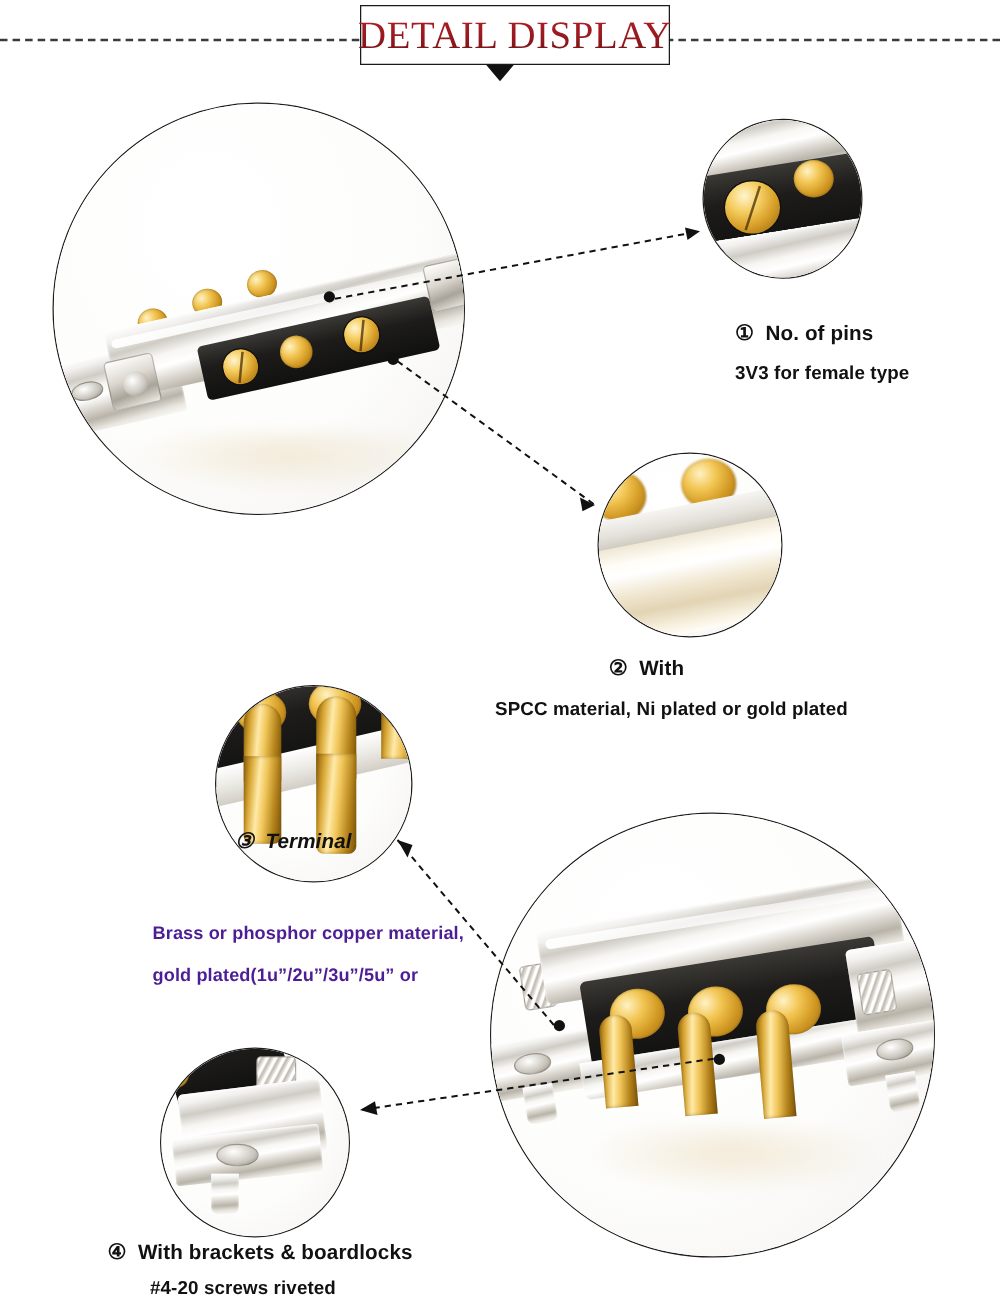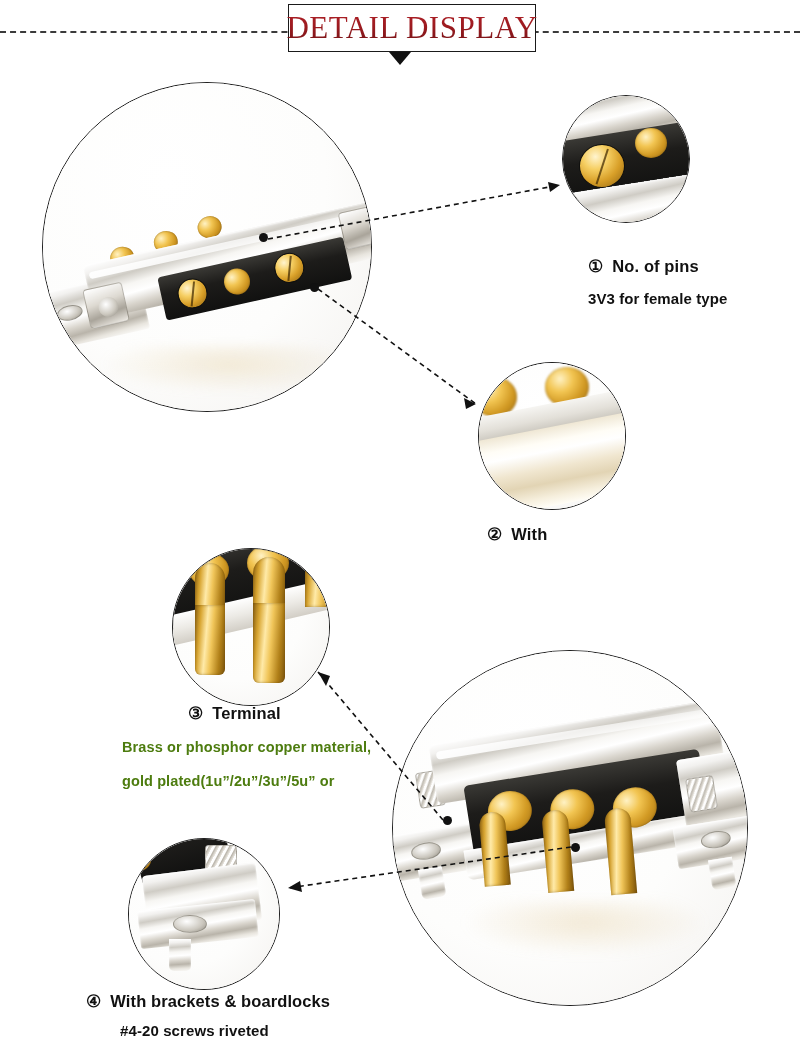--- a/index.html
+++ b/index.html
@@ -146,21 +146,21 @@
     font-size: 15px;
     font-weight: bold;
     color: #111111;
     white-space: nowrap;
     letter-spacing: .1px;
   }
   .anno-line {
     position: absolute;
     font-size: 14.5px;
     font-weight: bold;
-    color: #4d7c0f;
+    color: #4c1d95;
     white-space: nowrap;
     letter-spacing: .1px;
   }
 </style>
 </head>
 <body>
 
 <div class="page">
 
   <div class="header-band">
@@ -240,40 +240,41 @@
 
   <div class="dot" style="left:310px; top:283px;"></div>
   <svg class="leader" style="left:0; top:0; width:800px; height:1050px;">
     <line x1="318" y1="289" x2="476" y2="404" stroke="#111" stroke-width="1.6" stroke-dasharray="5,4"></line>
     <polygon points="476,404 464,398 466,409" fill="#111"></polygon>
   </svg>
 
   <div class="anno-head" style="left:487px; top:524px;">
     <span class="num">②</span><span>With</span>
   </div>
+  <div class="anno-sub" style="left:396px; top:559px;">SPCC material, Ni plated or gold plated</div>
 
   <div class="circle" style="left:172px; top:548px; width:158px; height:158px;">
     <div class="photo-bg"></div>
     <div class="insulator" style="left:-20px; top:-14px; width:210px; height:74px; transform:rotate(-13deg);"></div>
     <div style="position:absolute; left:-20px; top:46px; width:215px; height:30px; transform:rotate(-13deg);
                 background:linear-gradient(180deg, #ffffff 0%, #eceae5 50%, #d2cec6 100%);"></div>
 
     <div class="gold-pin" style="left:16px; top:4px; width:40px; height:34px;"></div>
     <div class="gold-hook" style="left:22px; top:14px; width:30px; height:62px; border-radius:30px 30px 0 0;"></div>
     <div class="gold-hook" style="left:22px; top:56px; width:30px; height:70px; border-radius:0 0 6px 6px;"></div>
 
     <div class="gold-pin" style="left:74px; top:-4px; width:42px; height:36px;"></div>
     <div class="gold-hook" style="left:80px; top:8px; width:32px; height:66px; border-radius:32px 32px 0 0;"></div>
     <div class="gold-hook" style="left:80px; top:54px; width:32px; height:80px; border-radius:0 0 6px 6px;"></div>
 
     <div class="gold-pin" style="left:128px; top:-10px; width:42px; height:36px;"></div>
     <div class="gold-hook" style="left:132px; top:2px; width:32px; height:56px; border-radius:32px 32px 0 0;"></div>
   </div>
 
-  <div class="anno-head" style="left:188px; top:703px;">
+  <div class="anno-head" style="left:188px; top:662px;font-style:italic;">
     <span class="num">③</span><span>Terminal</span>
   </div>
   <div class="anno-line" style="left:122px; top:739px;">Brass or phosphor copper material,</div>
   <div class="anno-line" style="left:122px; top:773px;">gold plated(1u”/2u”/3u”/5u” or</div>
 
   <div class="circle" style="left:128px; top:838px; width:152px; height:152px;">
     <div class="photo-bg"></div>
     <div class="insulator" style="left:6px; top:-16px; width:92px; height:52px; transform:rotate(-16deg); border-radius:3px;"></div>
     <div class="gold-pin" style="left:-4px; top:10px; width:26px; height:22px;"></div>
 

